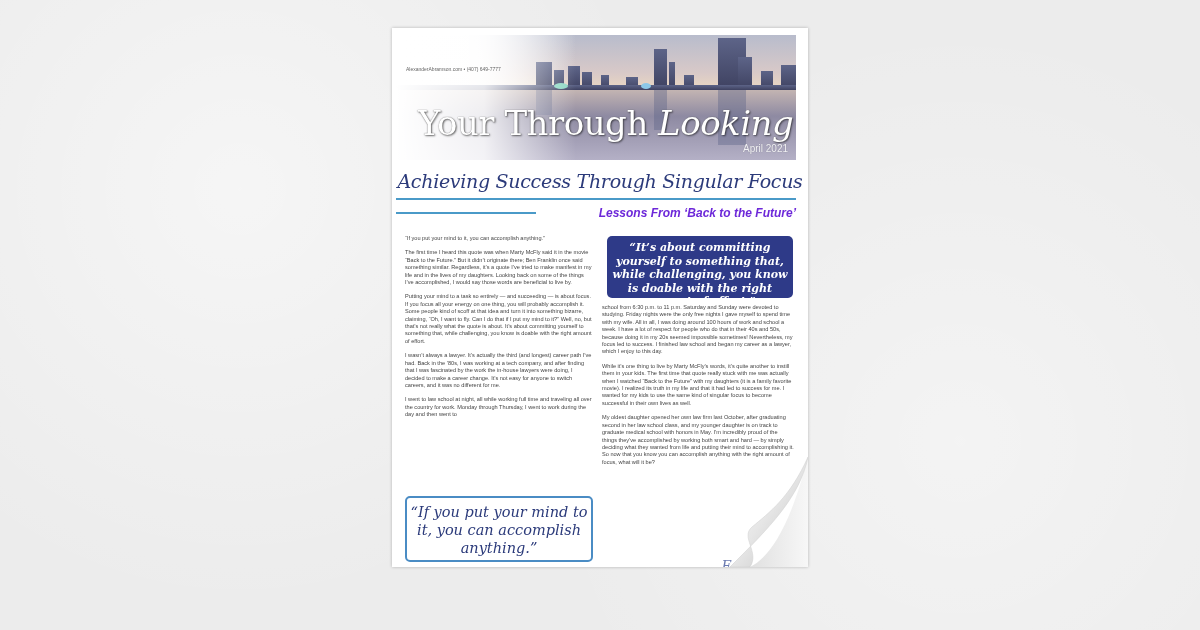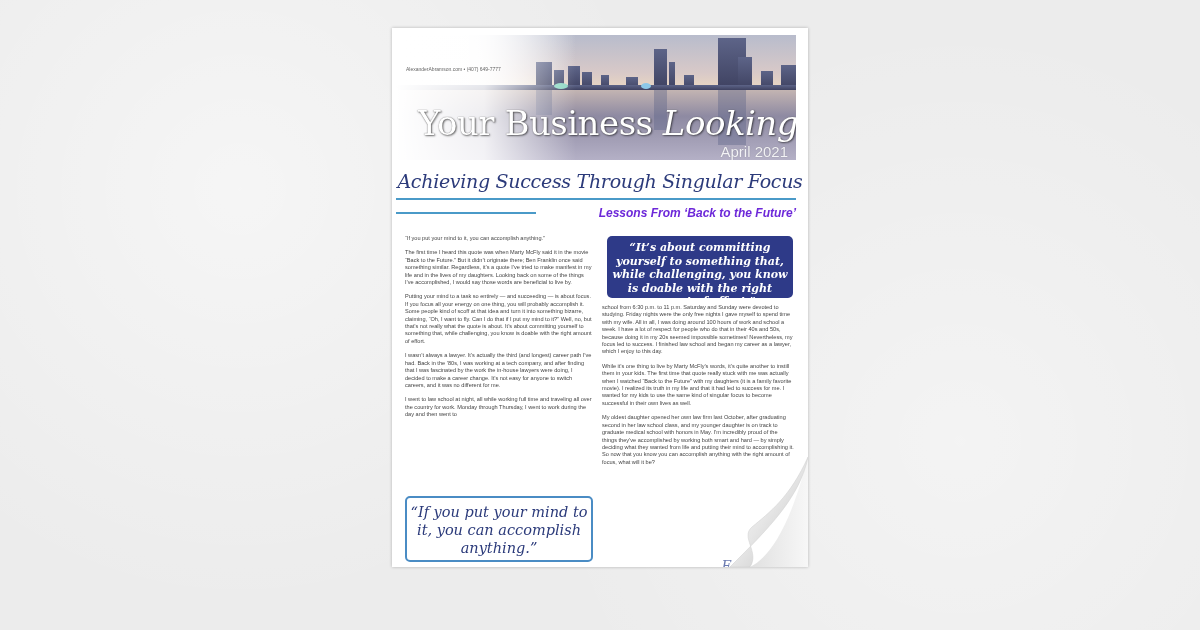--- a/index.html
+++ b/index.html
@@ -41,21 +41,21 @@
     position: absolute; left: 10px; top: 31px; font-size: 5px; color: #666;
   }
   .masthead {
     position: absolute; left: 22px; top: 68px;
     font-family: "DejaVu Serif", serif; font-size: 34px; color: #fff;
     text-shadow: 1px 1px 2px rgba(0,0,0,0.55), 0 0 1px #666;
     white-space: nowrap; letter-spacing: -0.5px;
   }
   .masthead i { font-style: italic; }
   .issue-date {
-    position: absolute; right: 8px; top: 108px; font-size: 15px; color: #f3f3f6;
+    position: absolute; right: 8px; top: 108px; font-size: 10px; color: #f3f3f6;
     text-shadow: 0 0 1px rgba(0,0,0,0.3);
   }
   .headline {
     position: absolute; left: 0; width: 416px; top: 142px; text-align: center;
     font-family: "DejaVu Serif", serif; font-style: italic; font-weight: normal;
     font-size: 19px; color: #2b3a7a; letter-spacing: -0.3px;
   }
   .rule-long { position: absolute; left: 4px; top: 170px; width: 400px; height: 1.5px; background: #4a9ac8; }
   .rule-short { position: absolute; left: 4px; top: 184px; width: 140px; height: 1.5px; background: #4a9ac8; }
   .subhead {
@@ -135,21 +135,21 @@
         <rect x="140" y="55" width="16" height="25"></rect>
       </g>
       <ellipse cx="165" cy="51" rx="7" ry="3" fill="#8fd8c4"></ellipse>
       <ellipse cx="250" cy="51" rx="5" ry="3" fill="#8cc8e8"></ellipse>
       <rect x="0" y="0" width="400" height="125" fill="url(#fade)"></rect>
     </svg>
 
     <div class="logo-contact">AlexanderAbramson.com  •  (407) 649-7777</div>
 
     <div class="masthead">
-      <span>Your Business </span><i>Looking</i>
+      <span>Your Through </span><i>Looking</i>
     </div>
     <div class="issue-date">April 2021</div>
   </div>
 
   <div class="headline">Achieving Success Through Singular Focus</div>
   <div class="rule-long"></div>
   <div class="rule-short"></div>
   <div class="subhead">Lessons From ‘Back to the Future’</div>
 
   <div class="col col-left">

